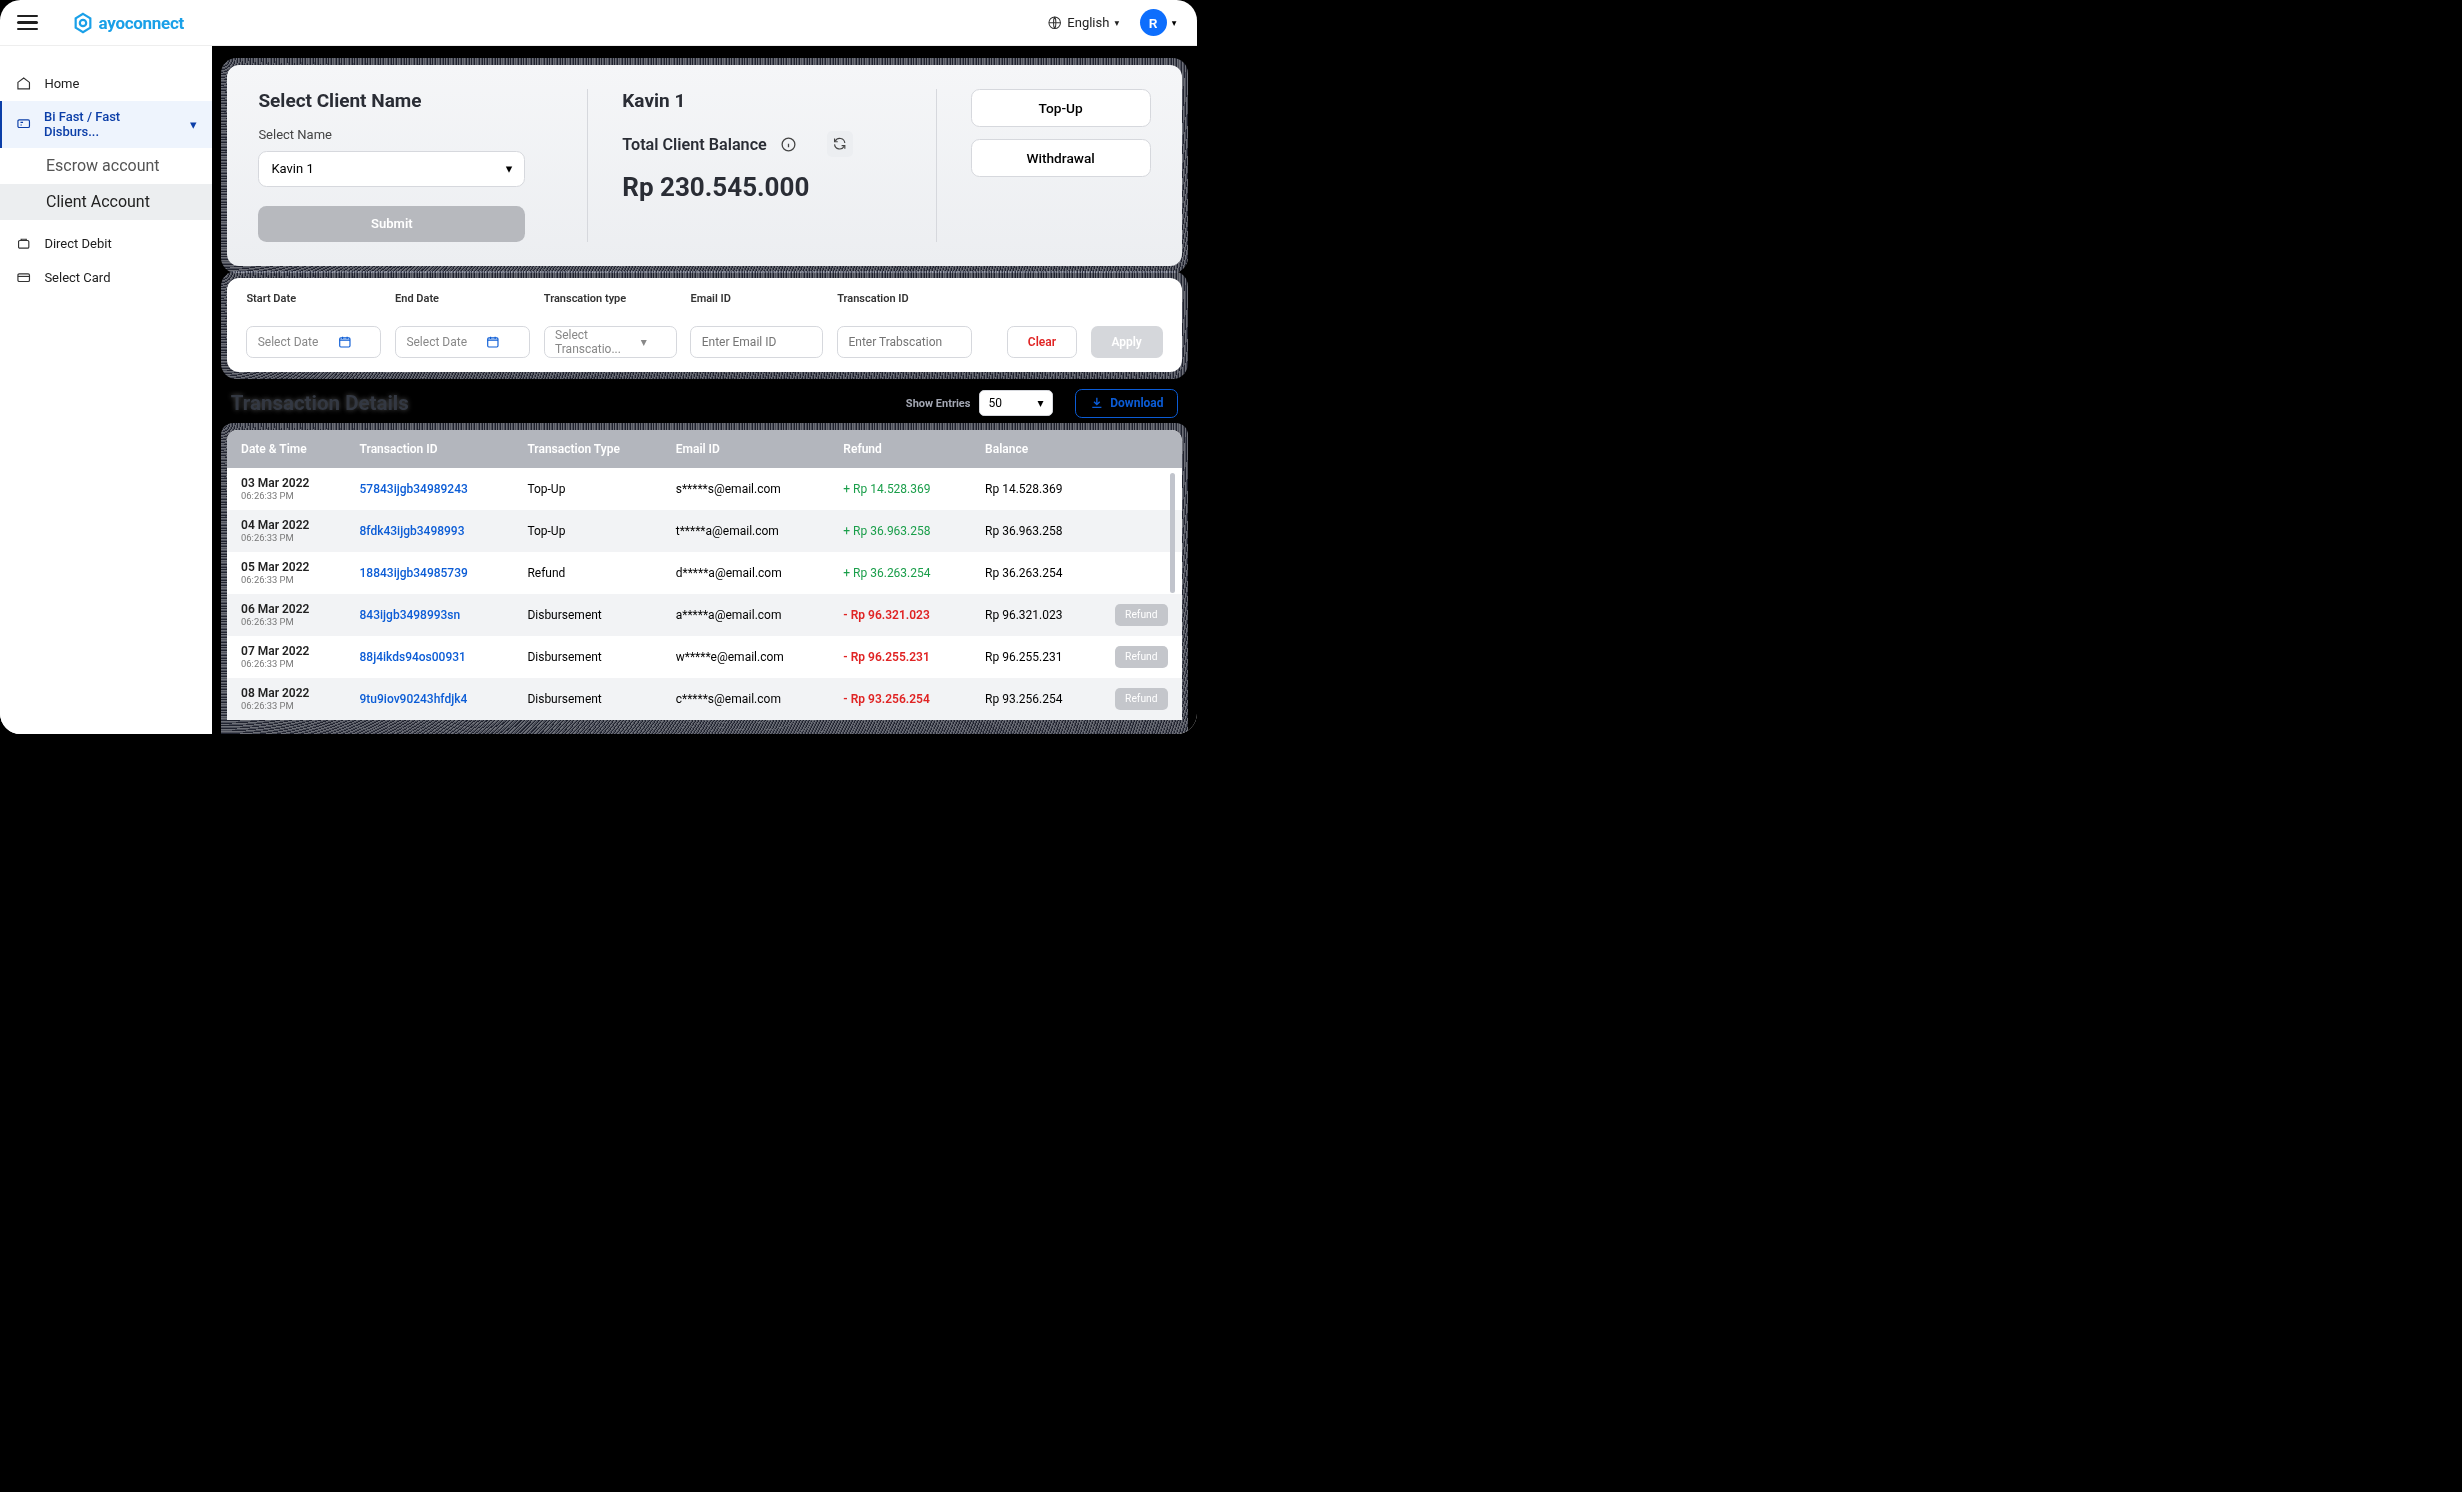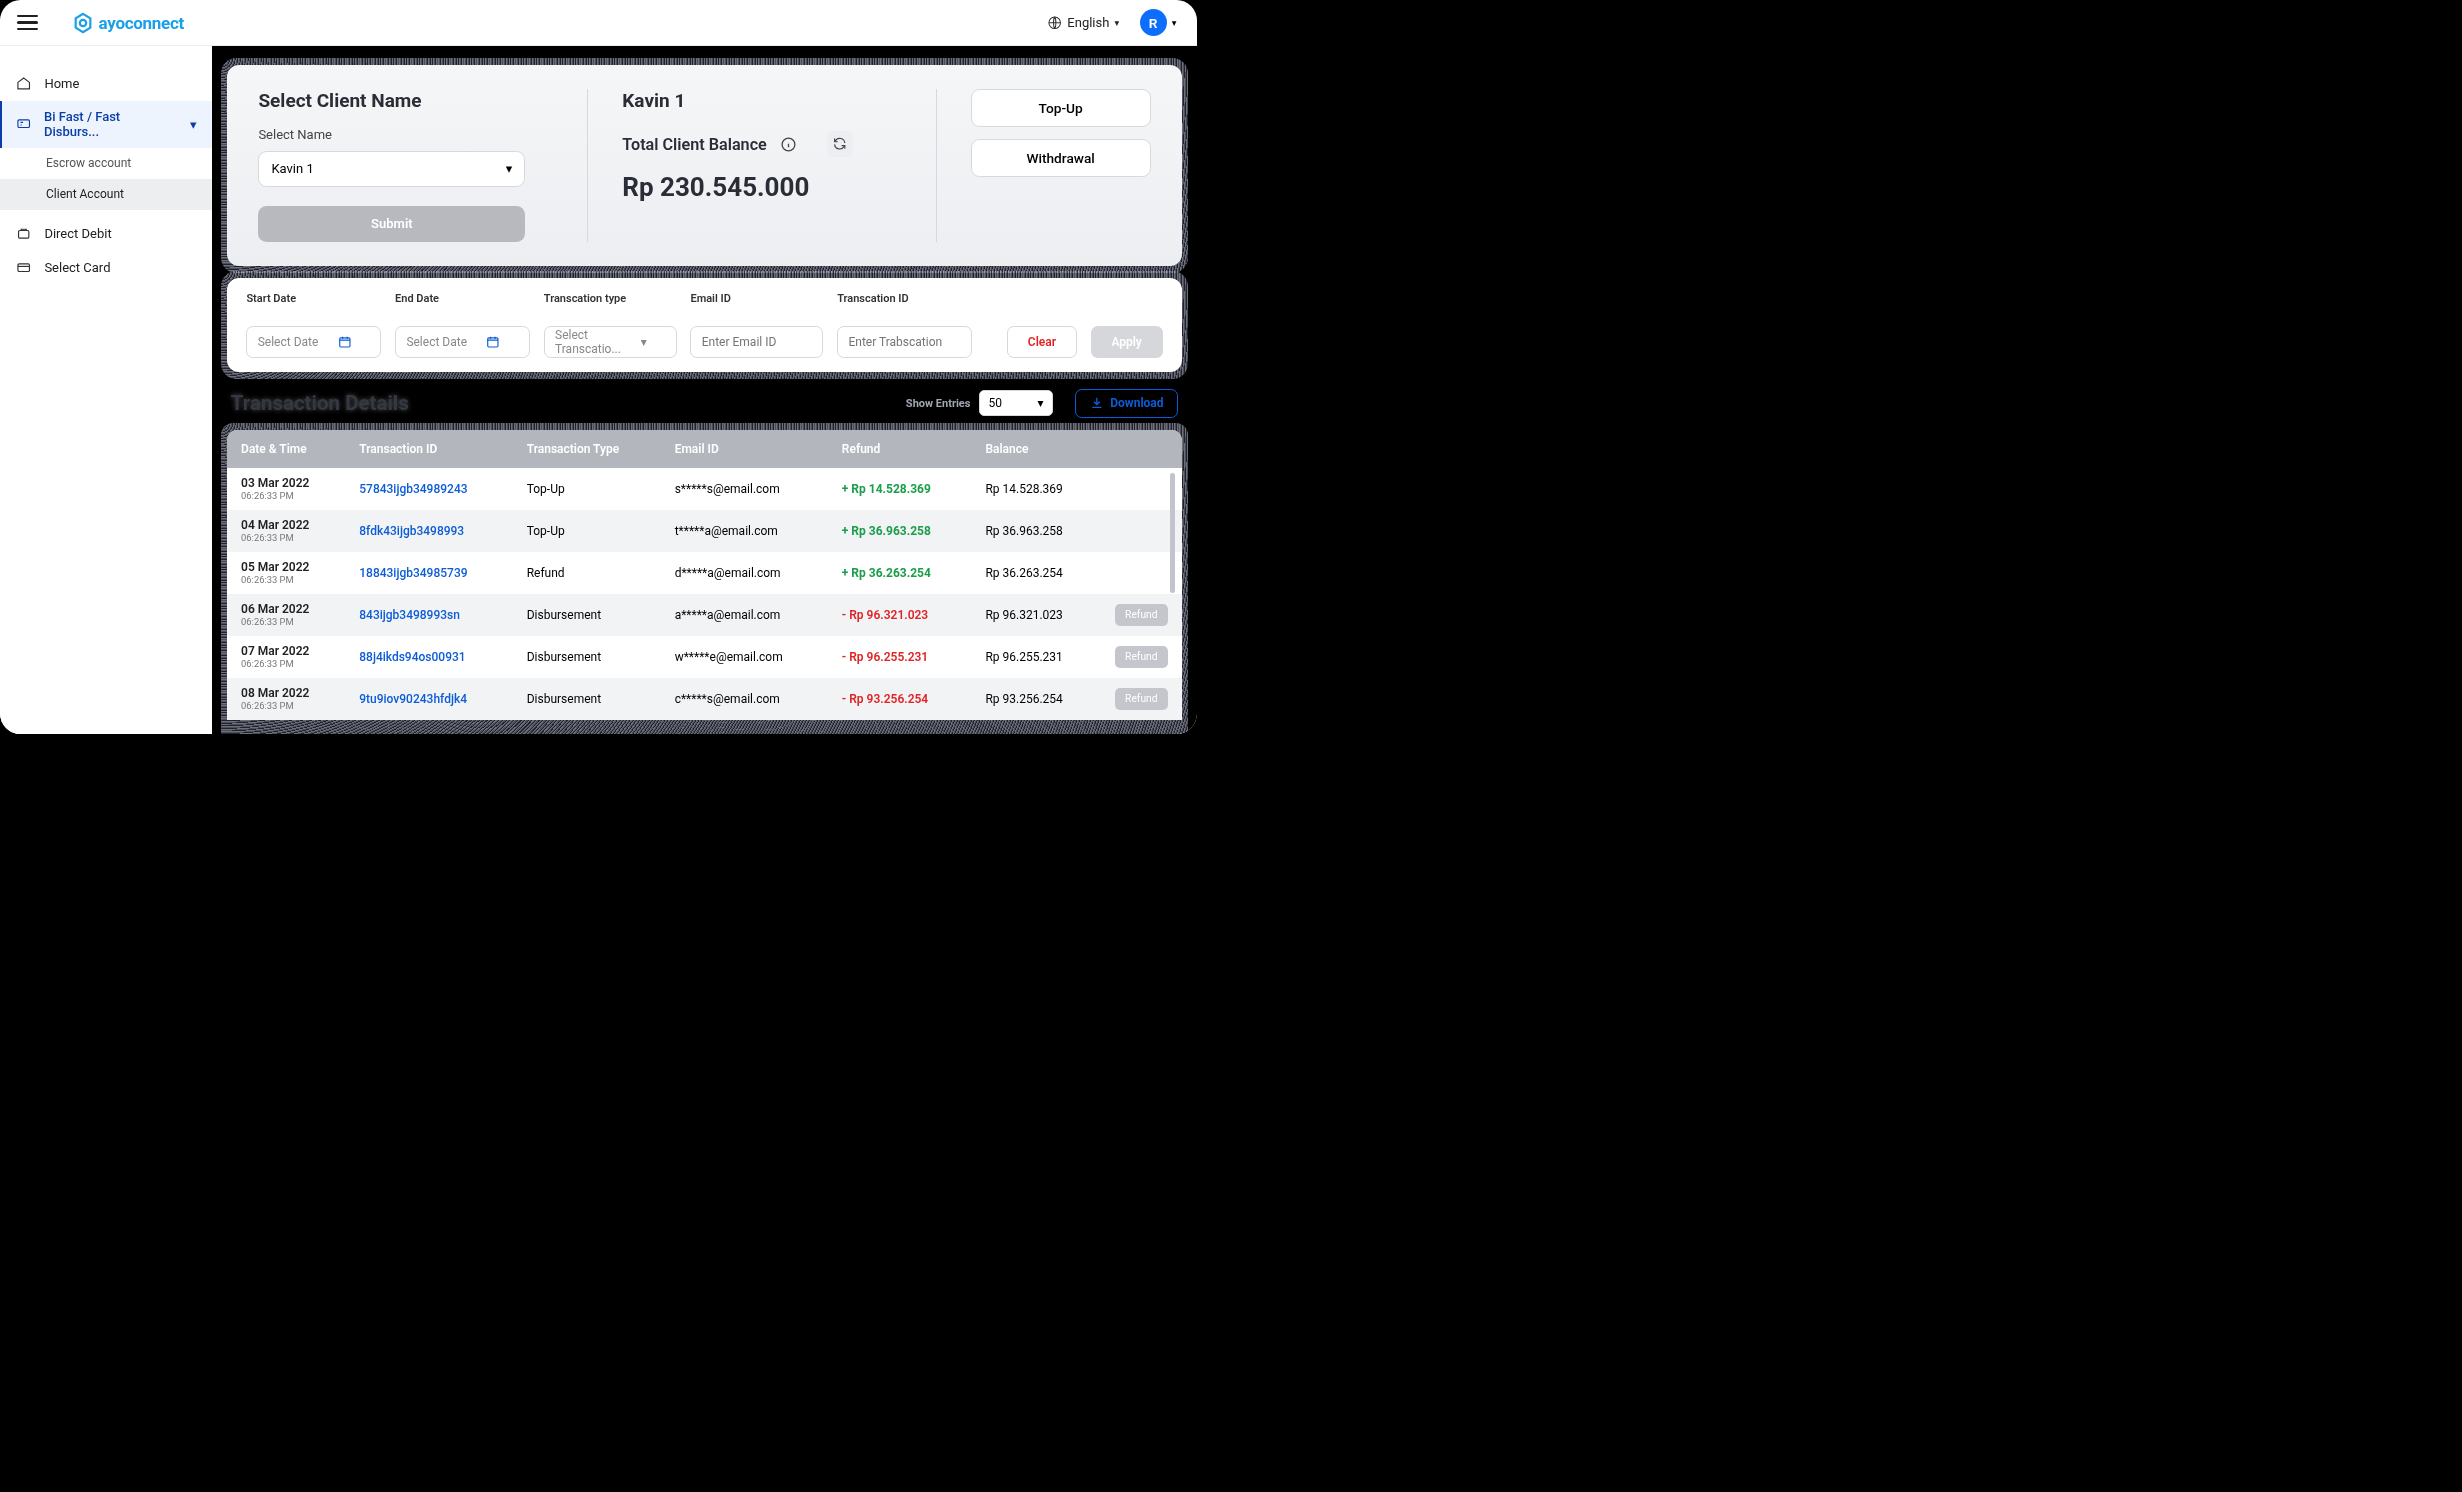--- a/index.html
+++ b/index.html
@@ -16,21 +16,21 @@
 .lang { display: flex; align-items: center; gap: 5.1px; font-size: 13px; color: #222; cursor: pointer; }
 .avatar-wrap { display: flex; align-items: center; gap: 5.1px; cursor: pointer; }
 .avatar { width: 27px; height: 27px; border-radius: 50%; background: #0d6efd; color: #fff; display: flex; align-items: center; justify-content: center; font-weight: 600; font-size: 13.7px; }
 
 
 .body { display: flex; height: calc(100% - 46px); }
 .sidebar { width: 212px; background: #fff; padding: 20.5px 0 0 0; flex-shrink: 0; }
 .side-item { display: flex; align-items: center; gap: 12px; padding: 8.5px 15.4px; font-size: 13px; color: #202020; cursor: pointer; }
 .side-item.active { background: #eef4fd; color: #0b3ea8; font-weight: 500; border-left: 2.6px solid #0b3ea8; padding-left: 13px; }
 .side-item.active .chev { margin-left: auto; }
-.side-sub { padding: 8.5px 15.4px 8.5px 46px; font-size: 12px; color: #555; cursor: pointer; }
+.side-sub { padding: 8.5px 15.4px 8.5px 46px; font-size: 16px; color: #555; cursor: pointer; }
 .side-sub.sel { background: #eceef0; color: #222; }
 .side-icon { width: 17px; height: 17px; display: flex; align-items: center; justify-content: center; }
 
 .content { flex: 1; background: #000; padding: 19px 15.4px; overflow-y: auto; position: relative; }
 
 
 .panel-wrap { position: relative; margin-bottom: 12px; }
 .noise-frame { position: absolute; inset: -6.8px; border-radius: 15.4px; background:
   repeating-radial-gradient(circle at 0 0, #8a8fa3 0 0.9px, #3a3f55 0.9px 1.7px, #c6cad8 1.7px 2.6px); opacity: .55; z-index: 0; }
 .panel { position: relative; z-index: 1; background: #fff; border-radius: 12px; }
@@ -73,21 +73,21 @@
 .download-btn { margin-left: 13.7px; height: 29px; padding: 0 13.7px; border: 1.7px solid #0b5cd6; border-radius: 6.8px; background: transparent; color: #0b5cd6; font-weight: 700; font-size: 12px; display: flex; align-items: center; gap: 6.8px; cursor: pointer; }
 
 .table-wrap { position: relative; }
 .table { position: relative; z-index: 1; width: 100%; border-collapse: collapse; background: #fff; border-radius: 10.3px 10.3px 0 0; overflow: hidden; }
 .table thead th { background: #b3b6bd; color: #fff; font-weight: 600; font-size: 12px; text-align: left; padding: 12px 13.7px; }
 .table tbody tr:nth-child(even) { background: #f2f3f5; }
 .table td { padding: 8.5px 13.7px; font-size: 12px; vertical-align: middle; }
 .dt-date { font-weight: 600; color: #222; font-size: 12px; }
 .dt-time { font-size: 9.4px; color: #777; }
 .txid { color: #0b5cd6; font-weight: 500; cursor: pointer; }
-.amt-pos { color: #1a9e4a; font-weight: 700; }
+.amt-pos { color: #1a9e4a; font-weight: 400; }
 .amt-neg { color: #e02424; font-weight: 600; }
 .refund-btn { background: #c4c6cb; color: #fff; font-size: 10.3px; border: none; padding: 4.3px 10.3px; border-radius: 5.1px; cursor: pointer; }
 
 .cal-icon { color: #0b5cd6; }
 .chev-down { font-size: 9.4px; }
 
 .scroll-track { position: absolute; right: 6.8px; top: 43px; width: 5.1px; height: 180px; background: transparent; z-index: 5; }
 .scroll-thumb { width: 5.1px; height: 120px; background: #c1c4cc; border-radius: 2.6px; }
 </style>
 </head>

